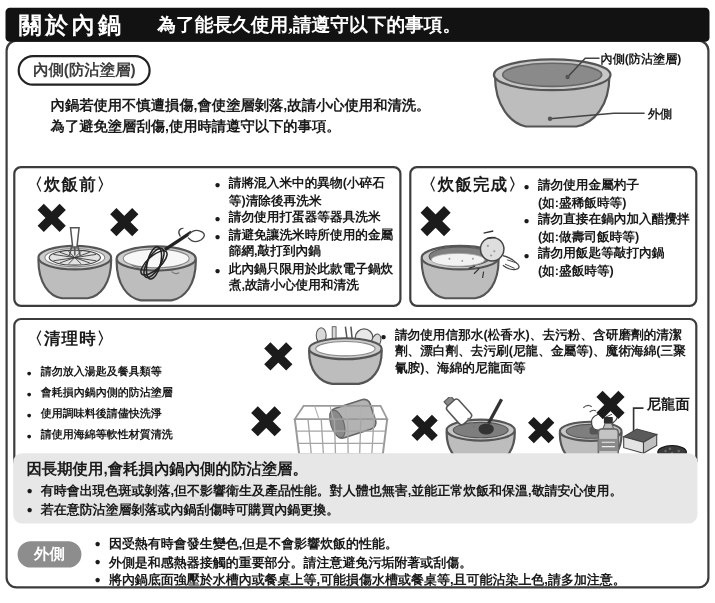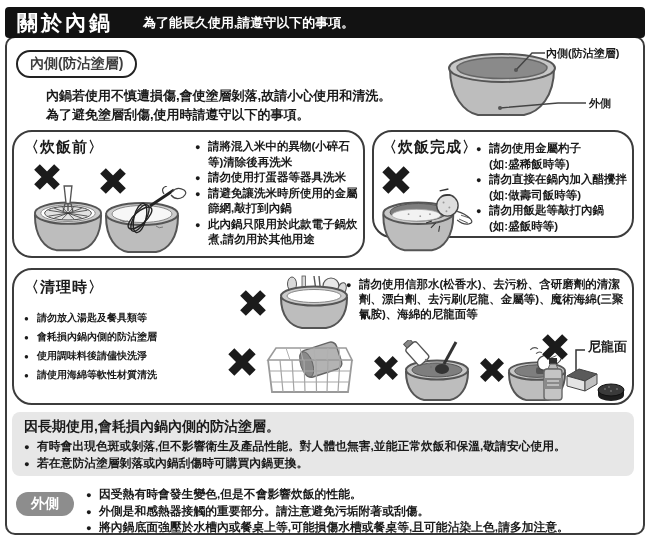--- a/index.html
+++ b/index.html
@@ -6,34 +6,34 @@
   body{
     width:650px;height:548px;position:relative;overflow:hidden;background:#fff;
     font-family:"Liberation Sans","DejaVu Sans",sans-serif;color:#1a1a1a;
     -webkit-font-smoothing:antialiased;
   }
   .abs{position:absolute;}
   
   .header{left:5px;top:7px;width:640px;height:31px;background:var(--header_bg,#111);
     border-radius:4px;display:flex;align-items:center;z-index:5;font-family:Liberation Serif, serif;}
   .header-title{font-size:21px;font-weight:bold;color:#fff;margin-left:12px;letter-spacing:3px;white-space:nowrap;}
-  .header-sub{font-size:13px;font-weight:bold;color:#fff;margin-left:30px;white-space:nowrap;}
+  .header-sub{font-size:17px;font-weight:bold;color:#fff;margin-left:30px;white-space:nowrap;}
   
   .container{left:5px;top:36px;width:640px;height:499px;border:2px solid var(--border,#3c3c3c);
     border-radius:10px;box-sizing:border-box;background:#fff;z-index:1;}
   .z{z-index:6;}
   
   .pill-outline{display:inline-block;border:2px solid #222;border-radius:15px;padding:3px 12px;
     font-size:14px;font-weight:bold;color:#3d3d3d;background:#fff;white-space:nowrap;}
   .pill-solid{display:inline-block;background:var(--pill_gray,#8d8d8d);color:#fff;border-radius:13px;
     padding:3px 15px;font-size:14px;font-weight:bold;white-space:nowrap;}
   .para-line{font-size:13px;font-weight:bold;line-height:19px;white-space:nowrap;padding-left:28px;}
   .diagram-label{font-size:11px;font-weight:bold;white-space:nowrap;}
   
-  .rbox{border:2px solid var(--border,#3c3c3c);border-radius:20px;box-sizing:border-box;background:#fff;}
+  .rbox{border:2px solid var(--border,#3c3c3c);border-radius:7px;box-sizing:border-box;background:#fff;margin-top:21px;}
   .graybox{background:var(--gray_box_bg,#e7e7e7);border-radius:8px;box-sizing:border-box;}
   .h{font-size:15px;font-weight:bold;letter-spacing:1px;white-space:nowrap;}
   
   .bullets{position:absolute;}
   .bi{position:relative;padding-left:13px;font-weight:bold;}
   .bi::before{content:"●";position:absolute;left:0;top:1px;font-size:0.8em;}
   .fs11{font-size:11.5px;line-height:15.5px;}
   .fs12{font-size:10px;line-height:19px;}
   .fs118{font-size:11.8px;line-height:16.5px;}
   .chem{font-size:11.5px;line-height:15px;}
@@ -102,25 +102,25 @@
     </g>
     <path d="M70 6 q5 -6 12 -2 q4 3 -1 7 q-7 4 -12 -2" fill="#fff" stroke="#444" stroke-width="1.2"></path>
     <path d="M62 8 q-4 -6 3 -8" fill="none" stroke="#444" stroke-width="1.2"></path>
     <path d="M18 34 q4 3 8 1 M54 40 q3 3 7 1" fill="none" stroke="#777" stroke-width="1"></path>
   </svg>
 
   <div class="bullets fs11" style="left:181px;top:7px;width:168px;">
     <div class="bi">請將混入米中的異物(小碎石等)清除後再洗米</div>
     <div class="bi">請勿使用打蛋器等器具洗米</div>
     <div class="bi">請避免讓洗米時所使用的金屬篩網,敲打到內鍋</div>
-    <div class="bi">此內鍋只限用於此款電子鍋炊煮,請勿用於其他用途</div>
-  </div>
-</div>
-
-<div class="abs rbox z" style="left:372px;top:130px;width:262px;height:108px;">
+    <div class="bi">此內鍋只限用於此款電子鍋炊煮,故請小心使用和清洗</div>
+  </div>
+</div>
+
+<div class="abs rbox z" style="left:372px;top:130px;width:262px;height:128px;">
   <span class="abs h" style="left:8px;top:6px;">〈炊飯完成〉</span>
 
   <svg class="abs" style="left:6px;top:32px;" width="32" height="32" viewBox="0 0 30 30">
     <path d="M5 5 L25 25 M25 5 L5 25" stroke="#1b1b1b" stroke-width="8"></path>
   </svg>
 
   <svg class="abs" style="left:4px;top:56px;" width="100" height="68" viewBox="0 0 100 70">
     <path d="M4 28 C4 50 14 62 26 64 L54 64 C66 62 76 50 76 28 Z" fill="#bdbdbd" stroke="#555" stroke-width="2"></path>
     <ellipse cx="40" cy="26" rx="36" ry="11" fill="#c8c8c8" stroke="#555" stroke-width="2"></ellipse>
     <ellipse cx="40" cy="25" rx="29" ry="9" fill="#7e7e7e" stroke="#555" stroke-width="1"></ellipse>

